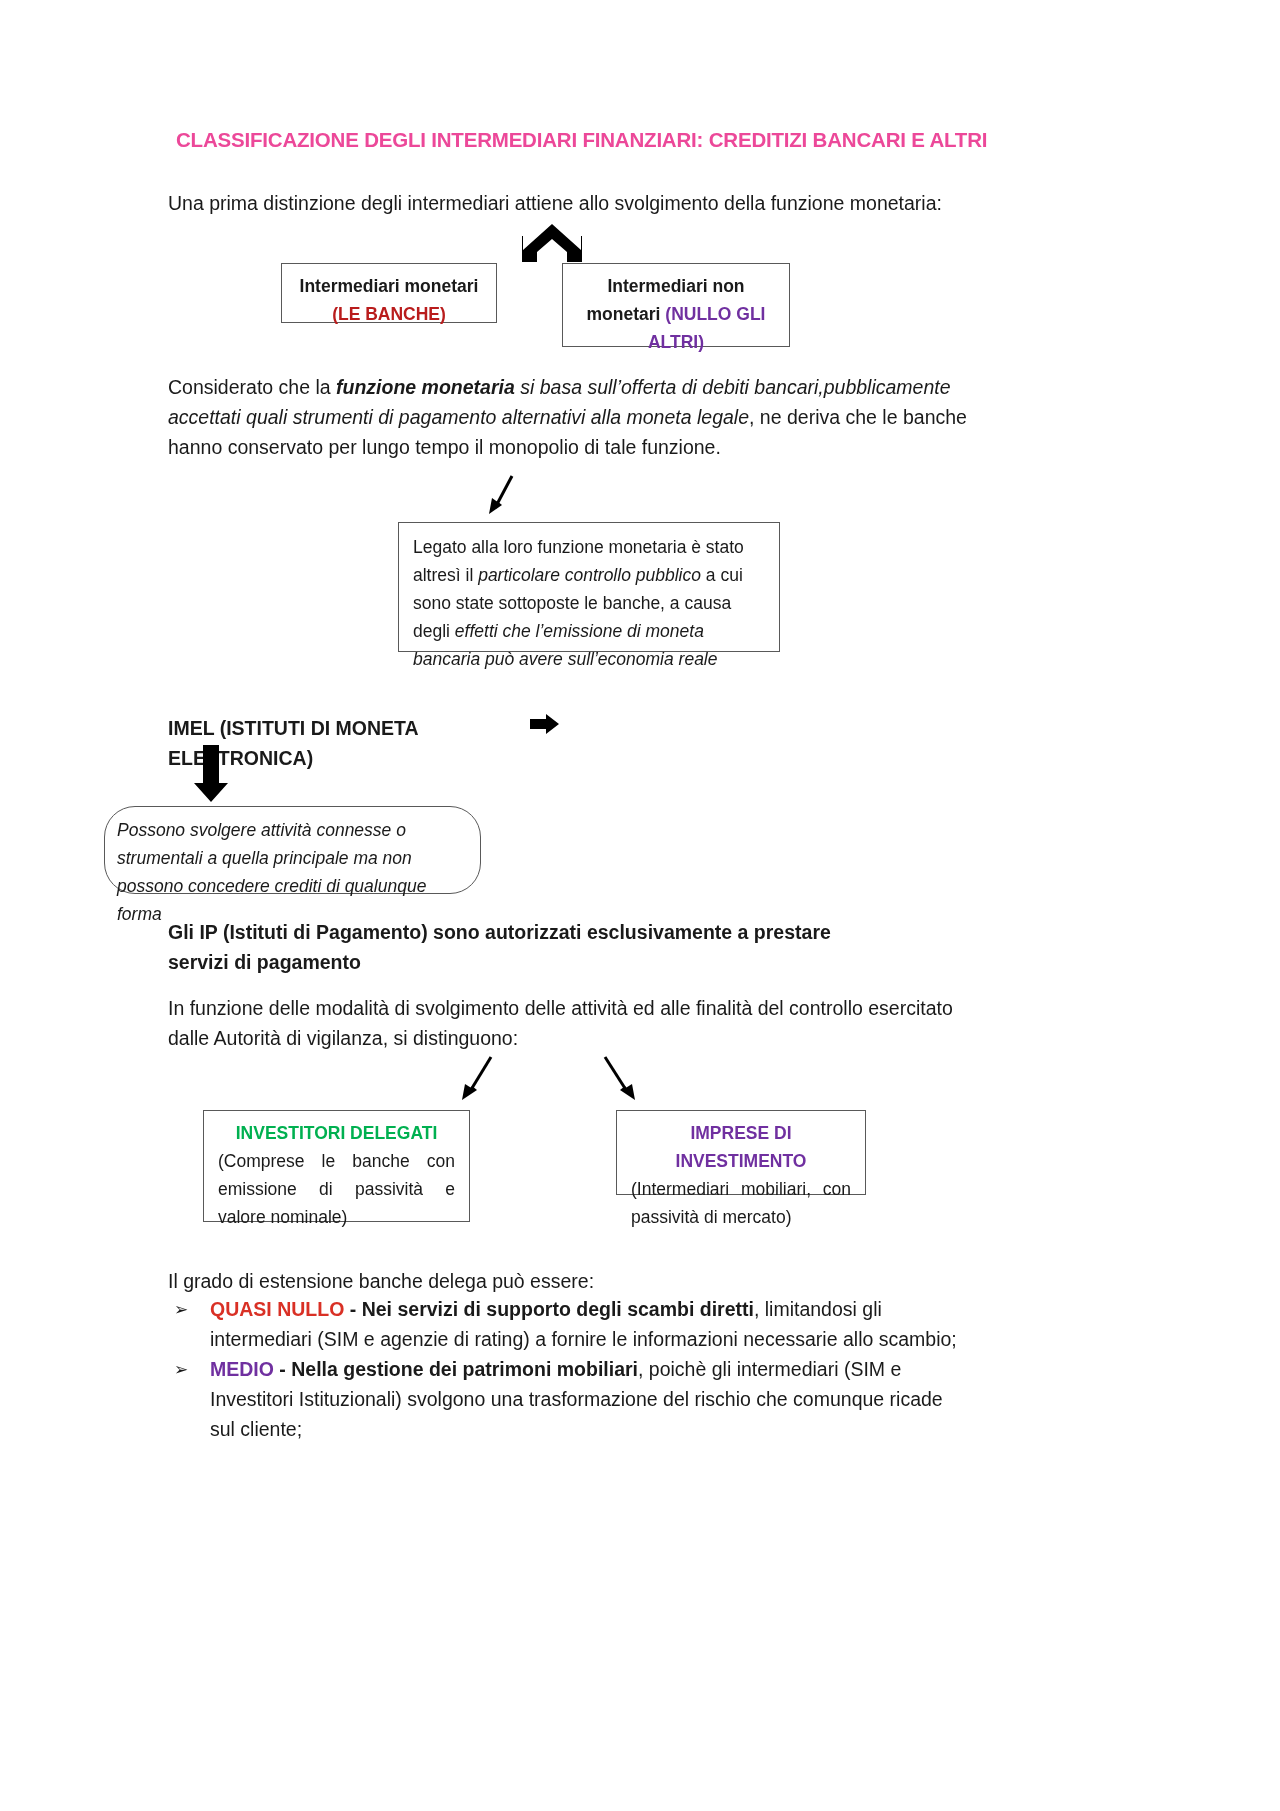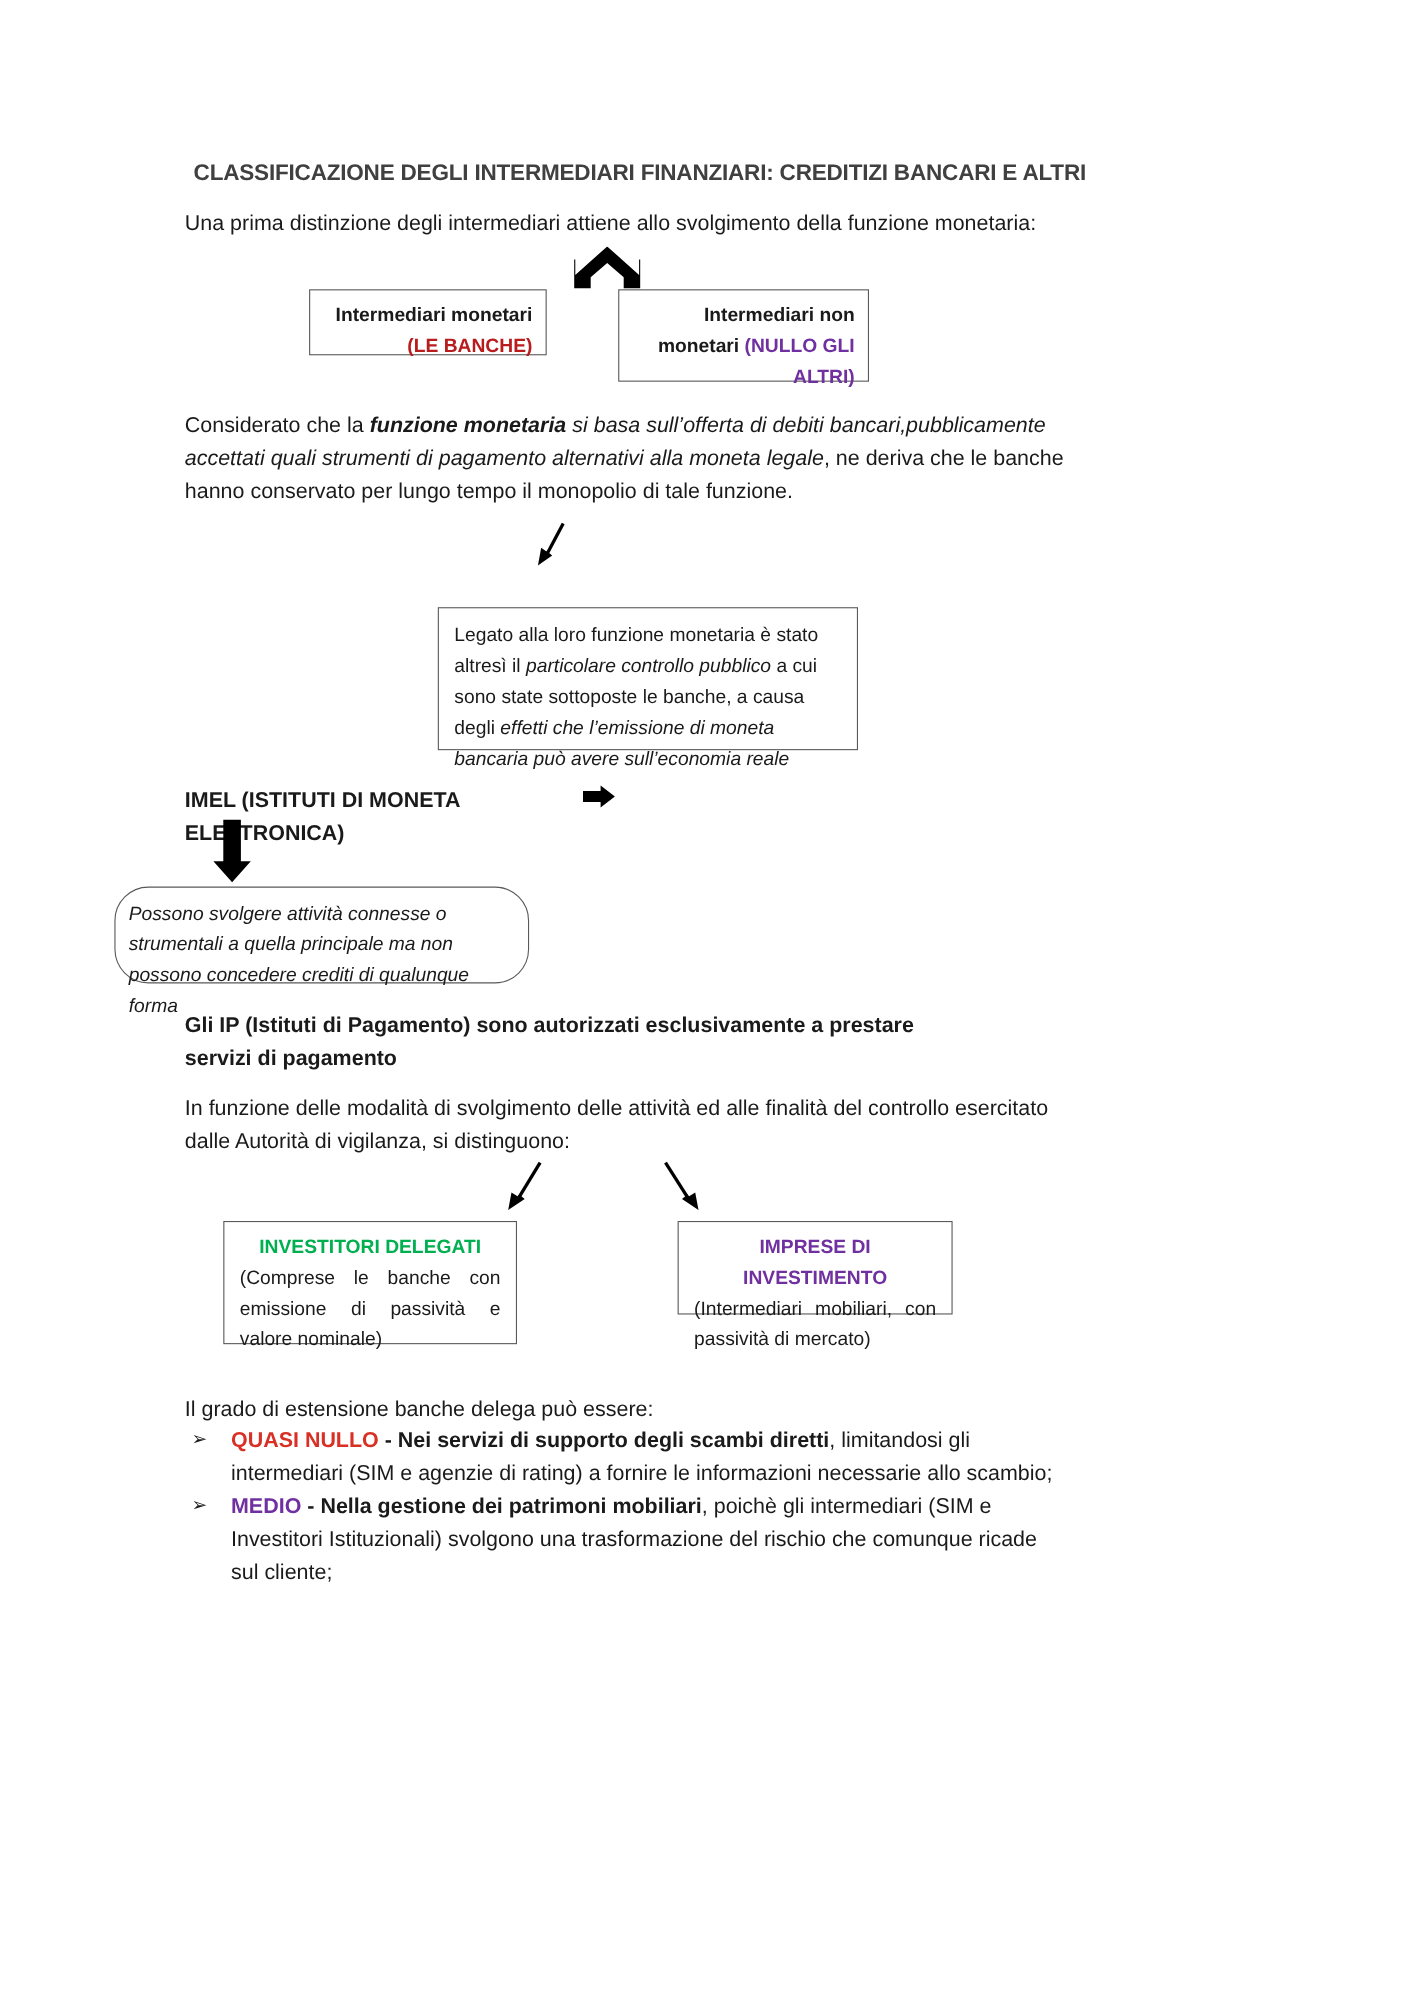--- a/index.html
+++ b/index.html
@@ -20,25 +20,25 @@
     inset: 0;
     width: 1280px;
     height: 1811px;
     overflow: hidden;
   }
 
   
   .title {
     position: absolute;
     left: 176px;
-    top: 146px;
+    top: 128px;
     width: 930px;
     font-size: 20.5px;
     font-weight: bold;
-    color: #404040;
+    color: #ec4899;
     letter-spacing: -0.2px;
     white-space: nowrap;
   }
   .para {
     position: absolute;
     font-size: 19.5px;
     line-height: 30px;
     color: #1a1a1a;
   }
   .para i { font-style: italic; }
@@ -47,21 +47,21 @@
   
   .box {
     position: absolute;
     border: 1.6px solid #595959;
     background: #ffffff;
     box-sizing: border-box;
     font-size: 17.5px;
     line-height: 28px;
     color: #1a1a1a;
   }
-  .box.center { text-align: right; }
+  .box.center { text-align: center; }
   .box.just   { text-align: justify; }
   .box .inner { padding: 9px 12px; }
   .box b { font-weight: bold; }
   .box i { font-style: italic; }
 
   .c-orange { color: #b91c1c; }
   .c-purple { color: #7030a0; }
   .c-green  { color: #00b050; }
   .c-red    { color: #d93025; }
 
@@ -127,21 +127,21 @@
   <div class="para" style="left:168px; top:372px; width:800px;">
     <span>Considerato che la </span><span class="bi">funzione monetaria</span><i> si basa sull’offerta di debiti bancar</i><i>i,pubblicamente accettati quali strumenti di pagamento alternativi alla moneta legale</i><span>, ne deriva che le banche hanno conservato per lungo tempo il monopolio di tale funzione.</span>
   </div>
 
   <svg class="arrow-svg" style="left:486px; top:474px;" width="38" height="44" viewBox="0 0 38 44">
     <path d="M26 2 L9 34" stroke="#000000" stroke-width="3" fill="none"></path>
     <path d="M3 40 L16 31 L11 27 Z" fill="#000000"></path>
     <path d="M3 40 L6 24 L13 29 Z" fill="#000000"></path>
   </svg>
 
-  <div class="box" style="left:398px; top:552px; width:382px; height:130px;">
+  <div class="box" style="left:398px; top:522px; width:382px; height:130px;">
     <div class="inner" style="padding:10px 14px;">
       <span>Legato alla loro funzione monetaria è stato altresì il </span><i>particolare controllo pubblico</i><span> a cui sono state sottoposte le banche, a causa degli </span><i>effetti che l’emissione di moneta bancaria può avere sull’economia reale</i>
     </div>
   </div>
 
   <div class="para" style="left:168px; top:713px; width:400px; font-weight:bold;">IMEL (ISTITUTI DI MONETA ELETTRONICA)</div>
 
   <svg class="arrow-svg" style="left:530px; top:713px;" width="30" height="26" viewBox="0 0 30 26">
     <path d="M0 6 L16 6 L16 1 L29 11 L16 21 L16 16 L0 16 Z" fill="#000000"></path>
   </svg>

